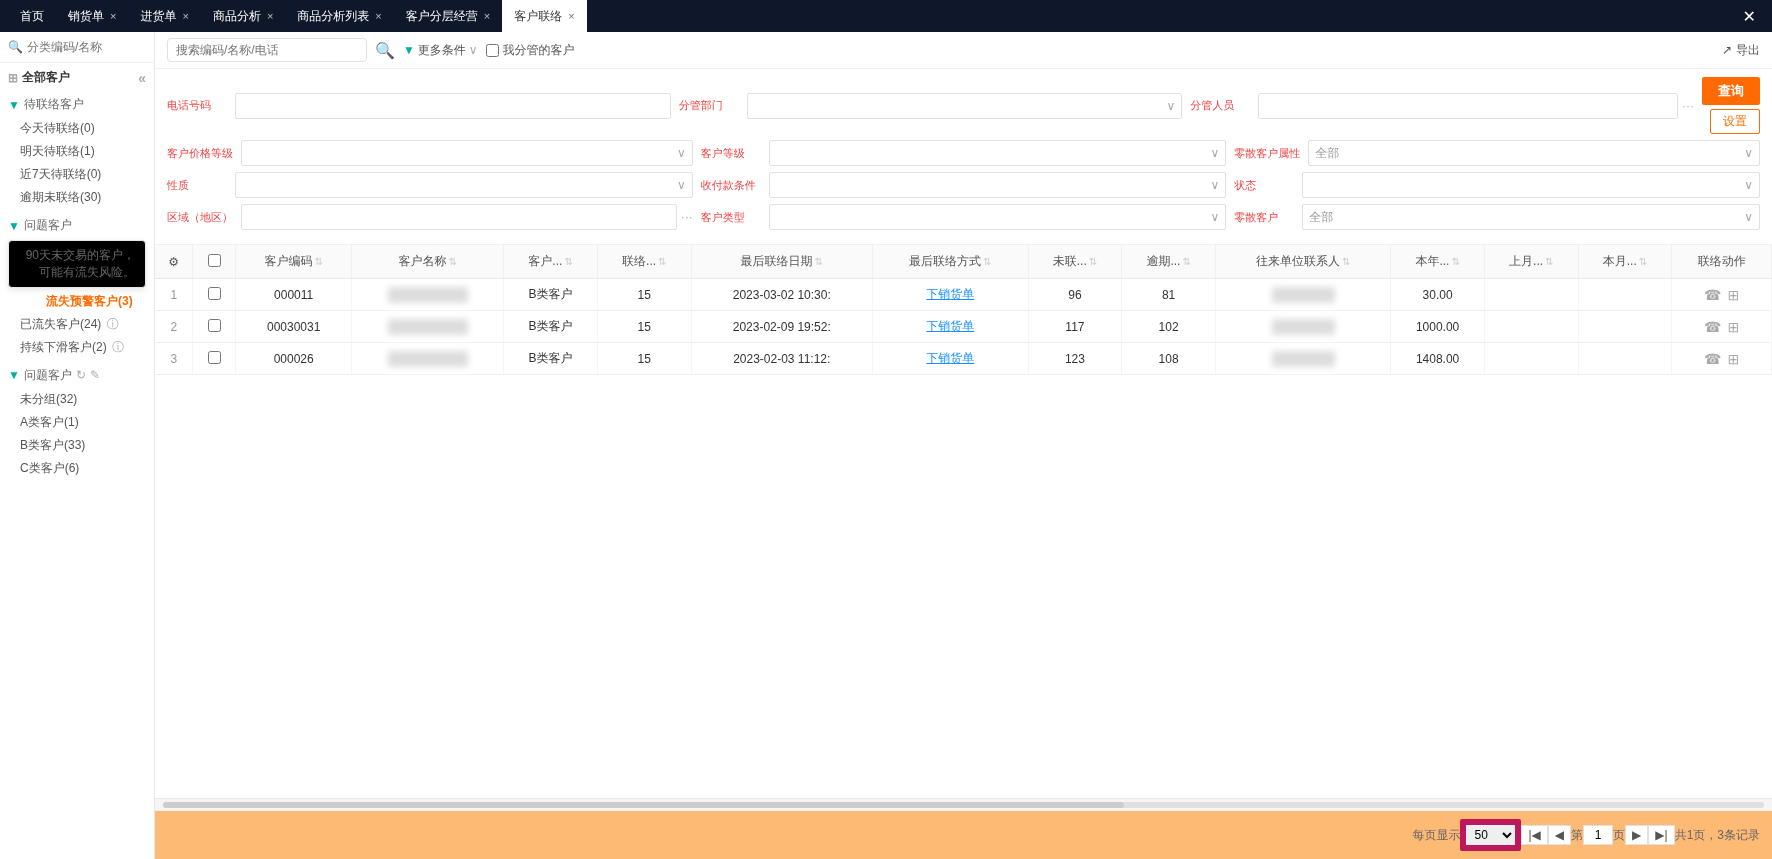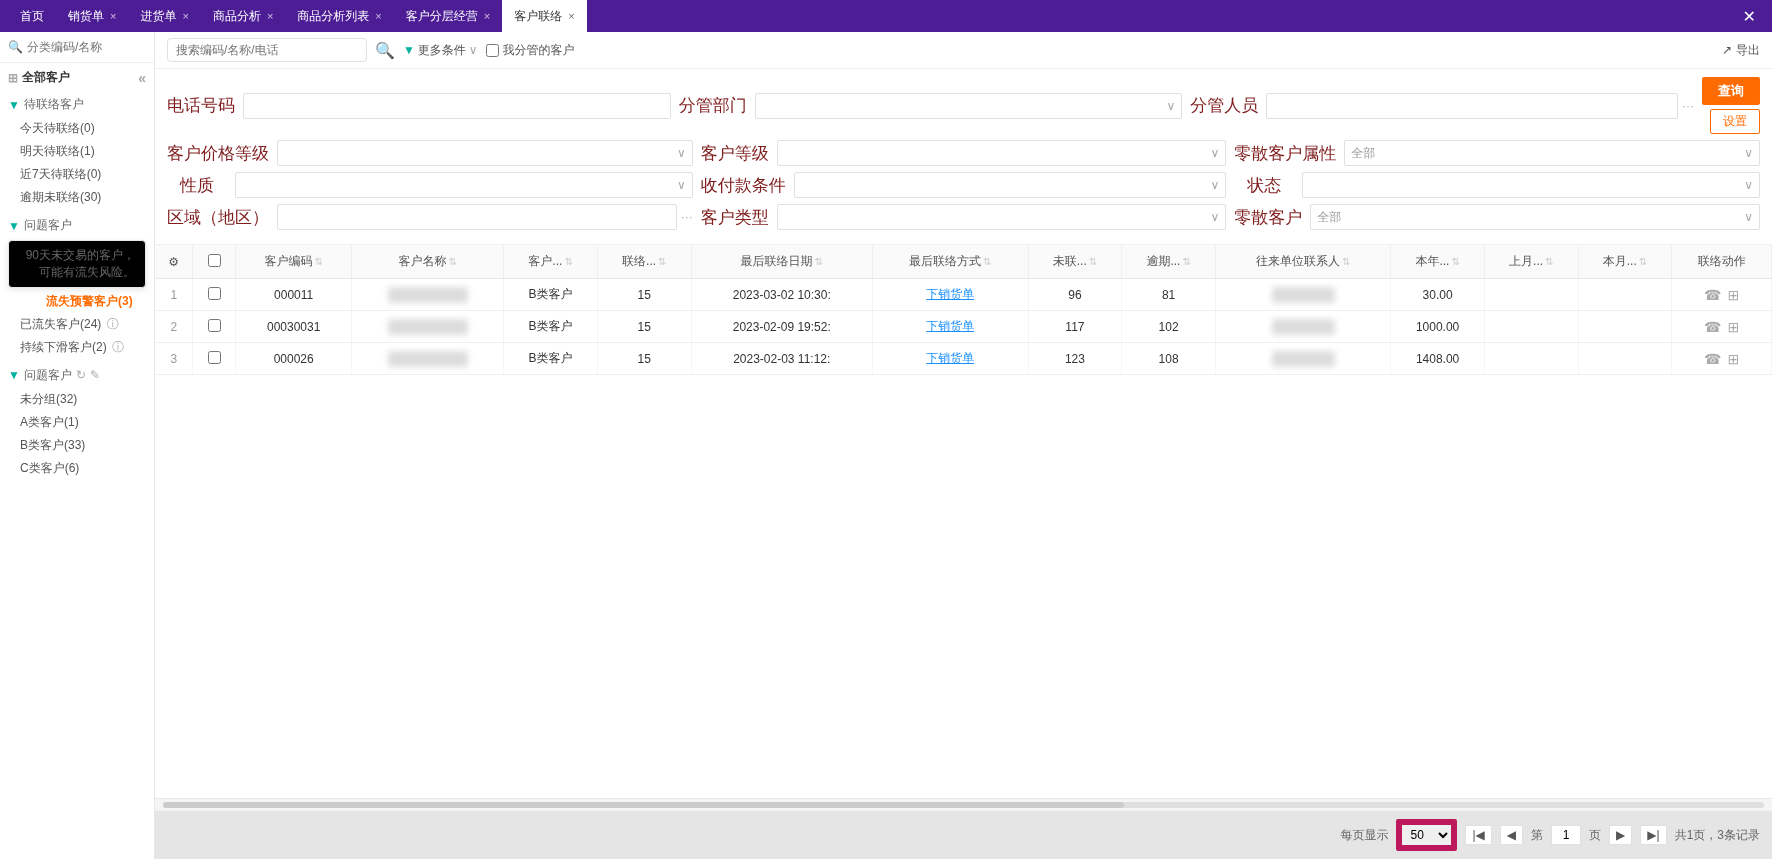--- a/index.html
+++ b/index.html
@@ -1,20 +1,20 @@
 <!DOCTYPE html>
 <html><head>
   <meta charset="utf-8">
   <style>
     * { box-sizing: border-box; margin: 0; padding: 0; font-family: 'Microsoft YaHei', Arial, sans-serif; font-size: 12px; }
     body { background: #f5f5f5; overflow: hidden; }
 
     
     .top-bar {
-      background: #4c1d95;
+      background: #0f172a;
       display: flex;
       align-items: center;
       height: 32px;
       padding: 0 8px;
     }
     .tab-item {
       display: flex;
       align-items: center;
       padding: 0 12px;
       height: 32px;
@@ -192,26 +192,26 @@
       margin-bottom: 6px;
       gap: 8px;
     }
     .filter-field {
       display: flex;
       align-items: center;
       flex: 1;
       min-width: 0;
     }
     .filter-label {
-      color: #7f1d1d;
+      color: #ef4444;
       white-space: nowrap;
       margin-right: 8px;
-      font-size: 17px;
+      font-size: 11px;
       min-width: 60px;
-      text-align: center;
+      text-align: left;
     }
     .filter-input {
       border: 1px solid #e0e0e0;
       border-radius: 2px;
       padding: 3px 6px;
       font-size: 12px;
       flex: 1;
       outline: none;
       height: 26px;
     }
@@ -301,22 +301,21 @@
     }
     .row-num { color: #999; }
     
     
     .pagination {
       display: flex;
       align-items: center;
       justify-content: flex-end;
       padding: 8px 12px;
       border-top: 1px solid #f0f0f0;
-      gap: 8px;
-      background: #e5e5e5;
+      background: #fdba74;
     }
     .pagination-label { color: #666; }
     .pagination-select {
       border: 6px solid #be185d;
       border-radius: 2px;
       padding: 2px 4px;
       font-size: 12px;
     }
     .pagination-btn {
       border: 1px solid #e0e0e0;

